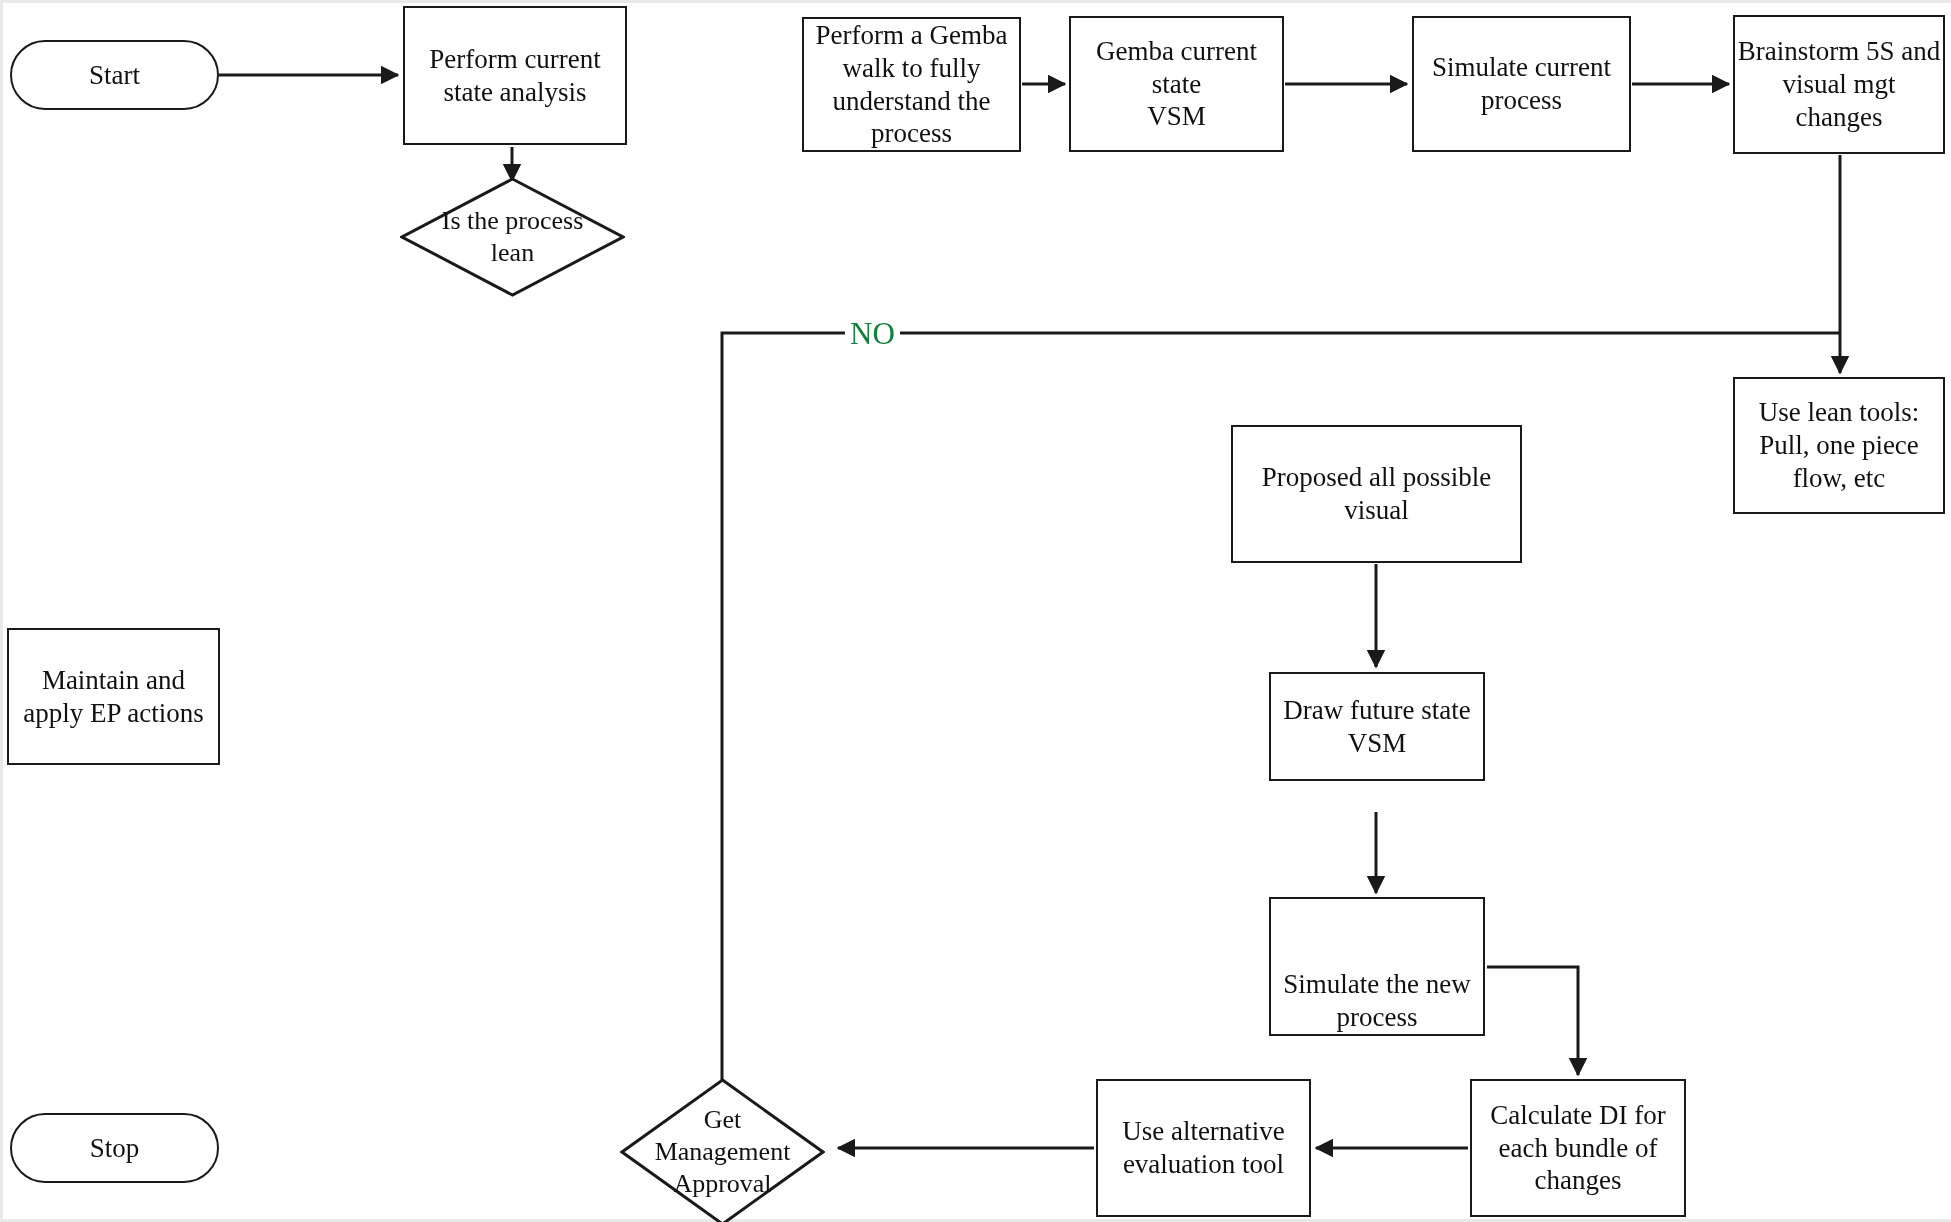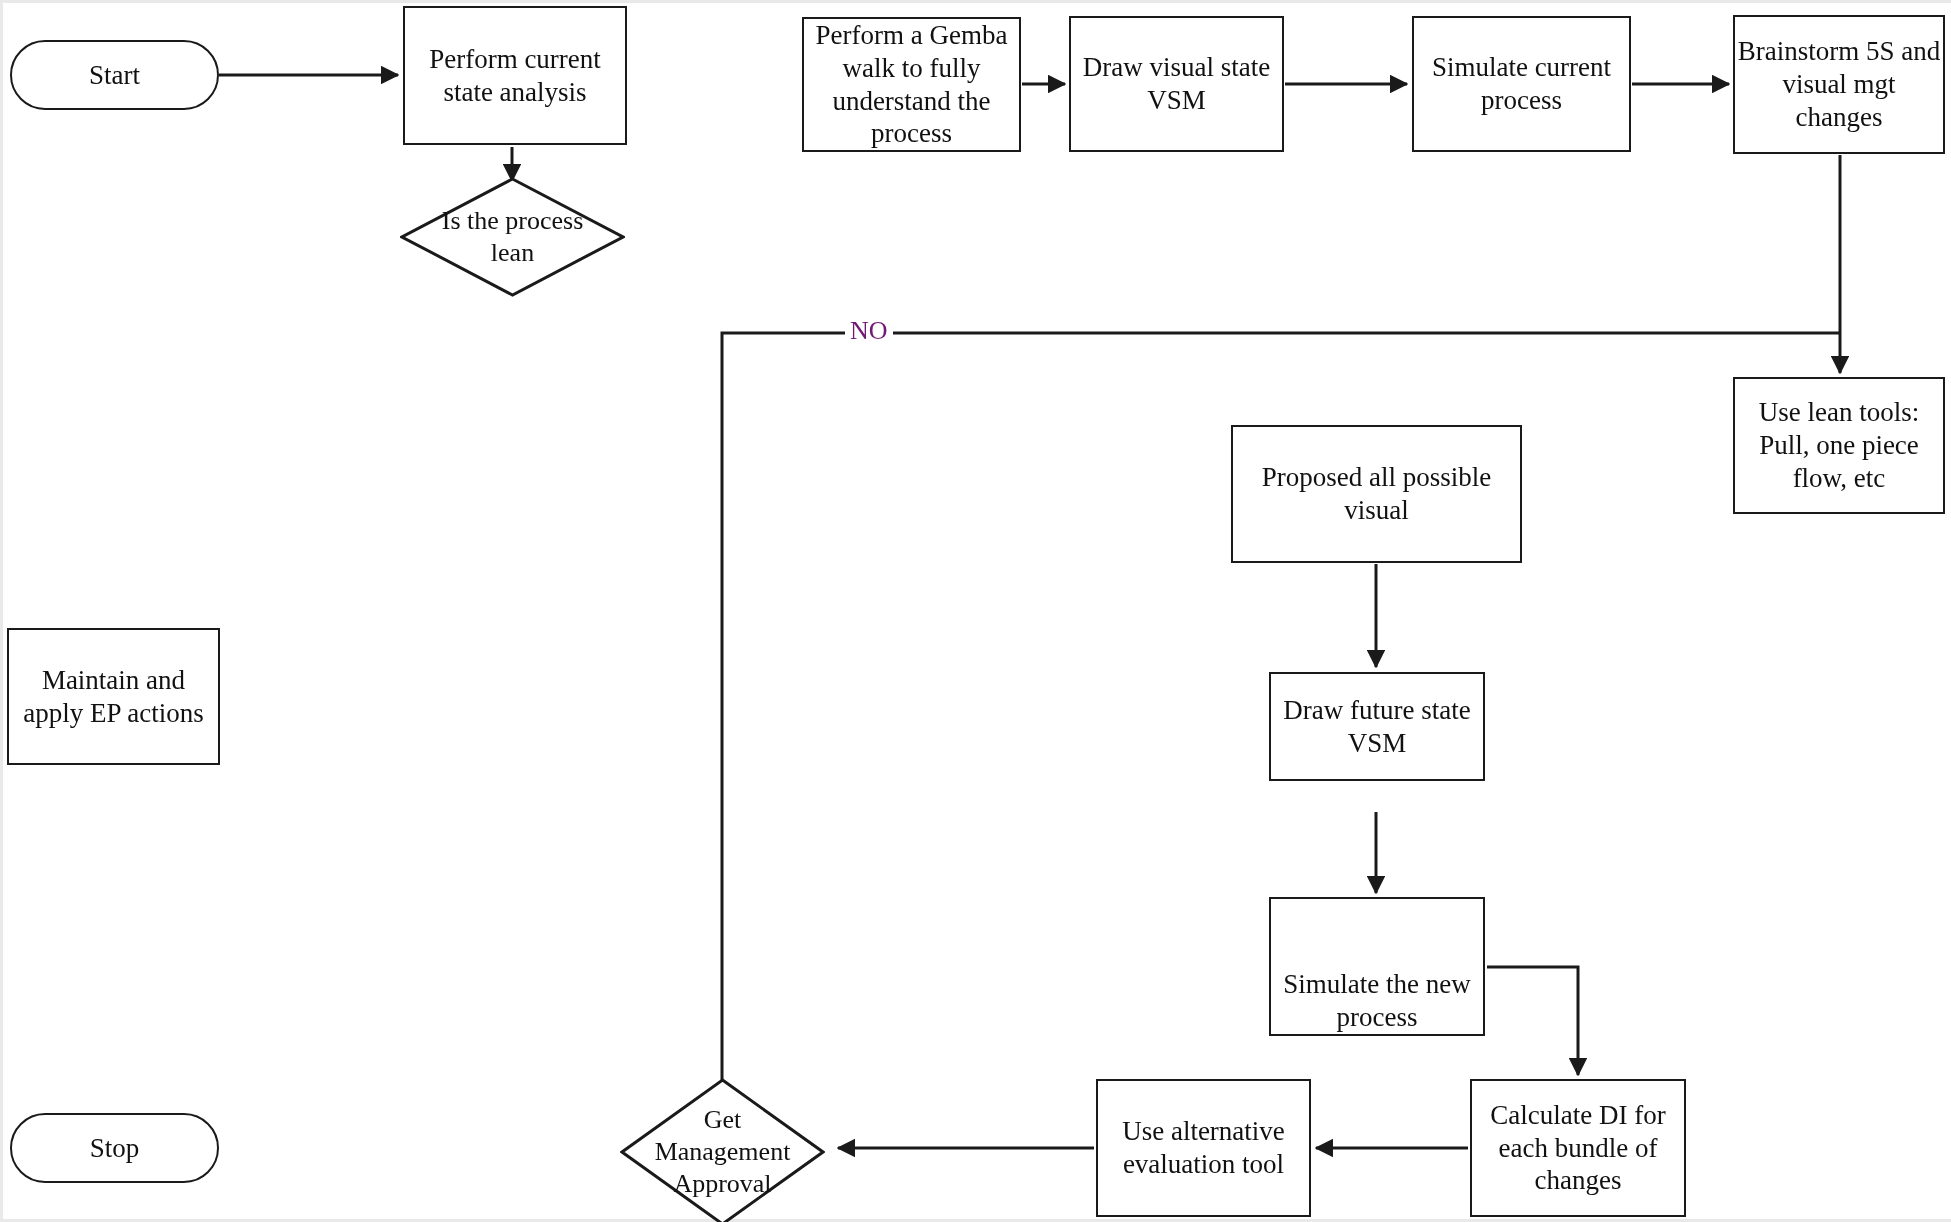--- a/index.html
+++ b/index.html
@@ -55,22 +55,22 @@
     left: 0; top: 0;
     width: 100%; height: 100%;
   }
   .decision .dia-label {
     position: relative;
     z-index: 2;
     padding: 0 8px;
   }
   .edge-label {
     position: absolute;
-    font-size: 26px;
-    color: #701a75;
+    font-size: 31px;
+    color: #15803d;
     background: #ffffff;
     padding: 0 5px;
     line-height: 1;
   }
   .frame-top, .frame-left, .frame-bottom {
     position: absolute;
     background: #e9e9e9;
   }
   .frame-top { left:0; top:0; width:1951px; height:3px; }
   .frame-left { left:0; top:0; width:3px; height:1222px; }
@@ -135,21 +135,21 @@
   </div>
 
   <div class="node process" style="left:802px; top:17px; width:219px; height:135px;">
     <span>Perform a Gemba
 walk to fully
 understand the
 process</span>
   </div>
 
   <div class="node process" style="left:1069px; top:16px; width:215px; height:136px;">
-    <span>Draw visual state
+    <span>Gemba current state
 VSM</span>
   </div>
 
   <div class="node process" style="left:1412px; top:16px; width:219px; height:136px;">
     <span>Simulate current
 process</span>
   </div>
 
   <div class="node process" style="left:1733px; top:15px; width:212px; height:139px;">
     <span>Brainstorm 5S and

